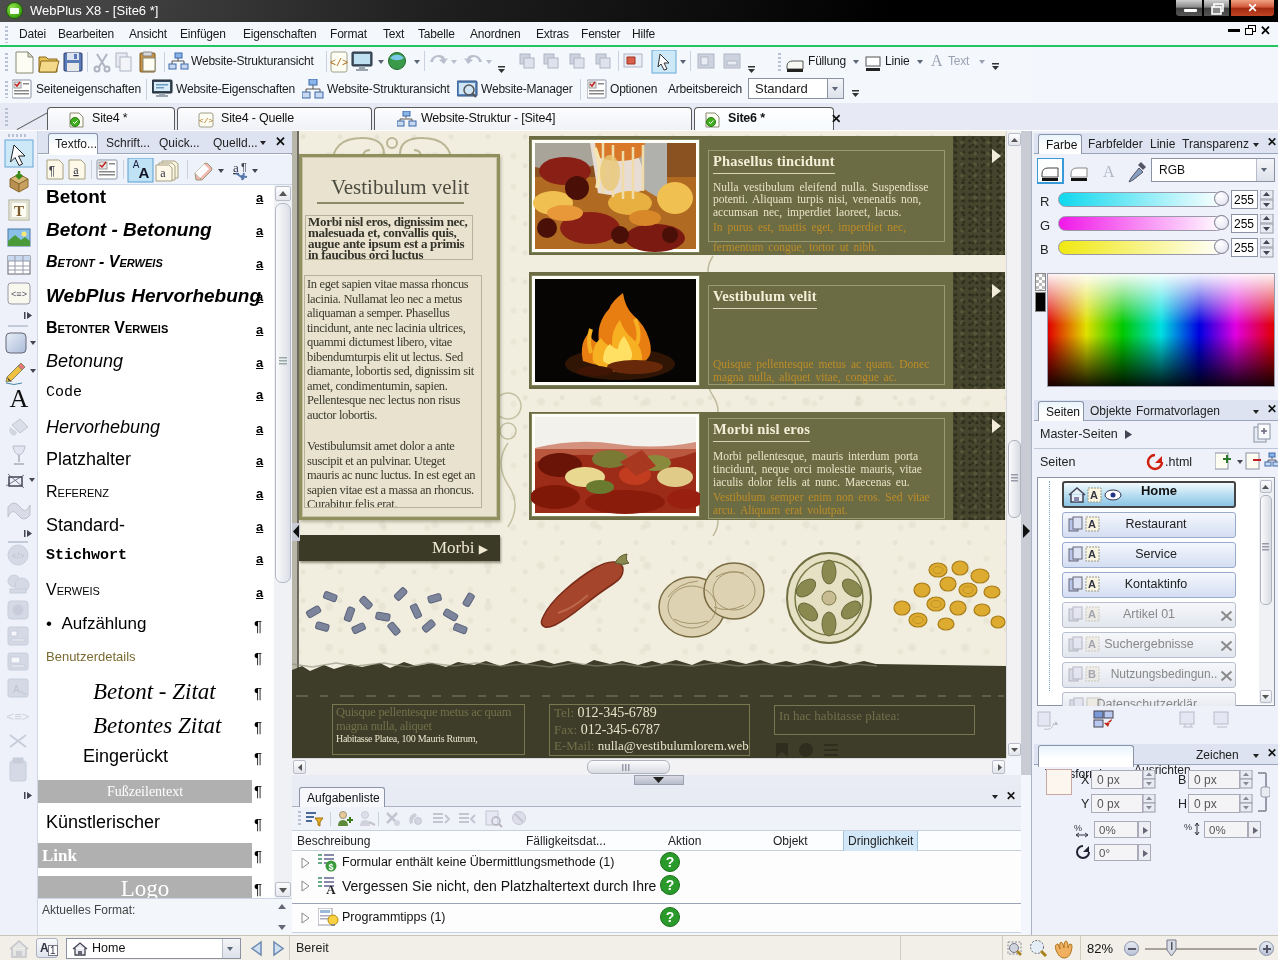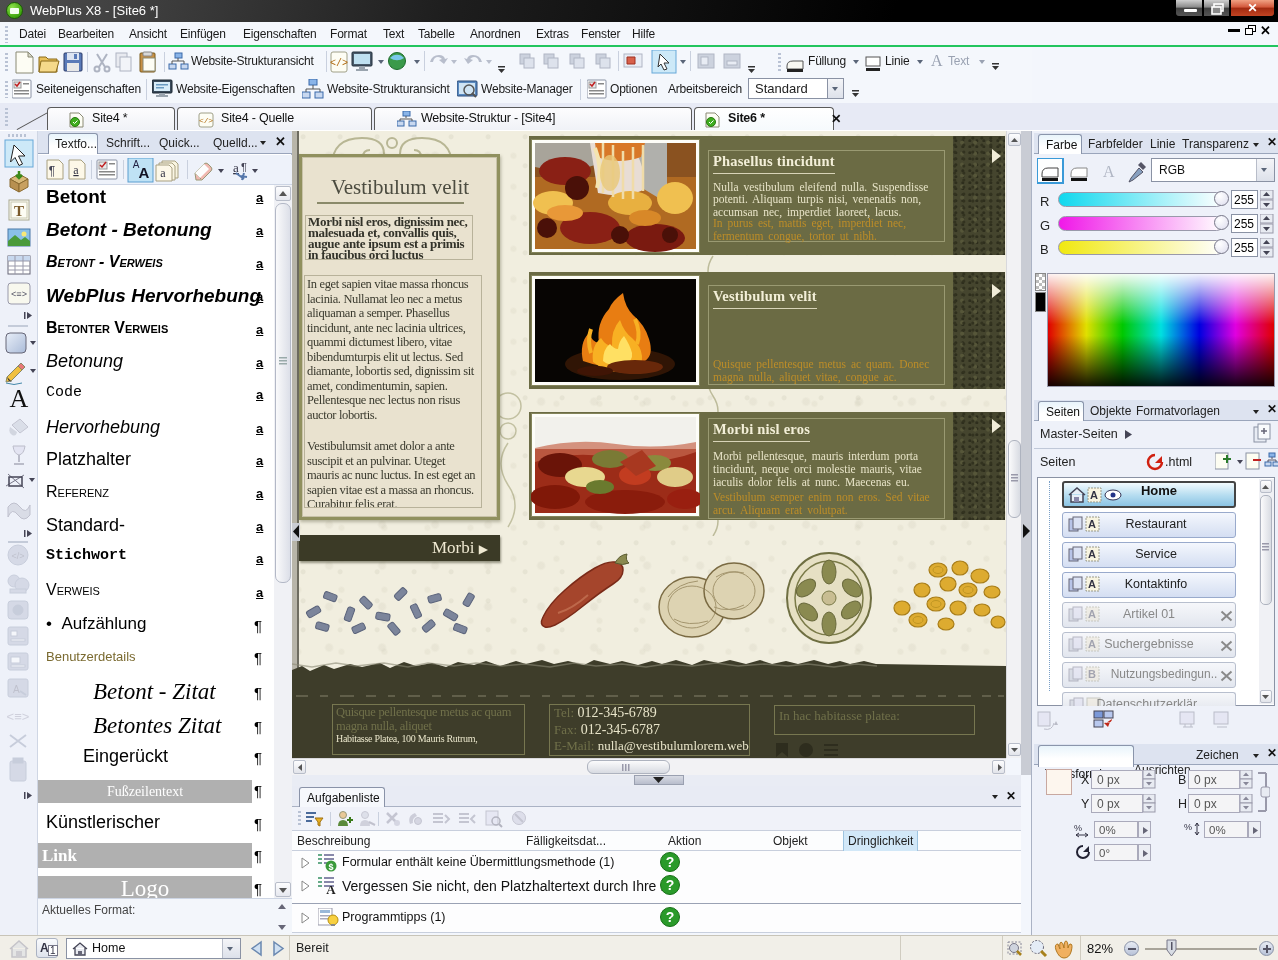--- a/index.html
+++ b/index.html
@@ -723,21 +723,21 @@
       <ellipse cx="20" cy="80" rx="25" ry="12" fill="#801808"></ellipse>
       <ellipse cx="90" cy="85" rx="40" ry="12" fill="#8a1c0c"></ellipse>
       <ellipse cx="150" cy="82" rx="18" ry="10" fill="#991f10"></ellipse>
       <ellipse cx="65" cy="70" rx="14" ry="7" fill="#6a7a2e"></ellipse>
     </g>
   </svg>
 
   <div class="abs" style="left:416px;top:19px;width:237px;height:92px;border:1px solid #9a9a72;"></div>
   <div class="abs" style="left:421px;top:22px;font-family:'Liberation Serif',serif;font-weight:bold;font-size:14.5px;color:#f3efd8;border-bottom:1px solid #d8d4b8;padding-bottom:3px;letter-spacing:0.2px;">Phasellus tincidunt</div>
   <div class="abs" style="left:421px;top:50px;width:229px;font-family:'Liberation Serif',serif;font-size:11.5px;line-height:12.4px;color:#e8e4c8;word-spacing:2px;">Nulla vestibulum eleifend nulla. Suspendisse potenti. Aliquam turpis nisi, venenatis non, accumsan nec, imperdiet laoreet, lacus.</div>
-  <div class="abs" style="left:421px;top:86px;width:229px;font-family:'Liberation Serif',serif;font-size:11.5px;line-height:13px;color:#bd8d28;word-spacing:2px;">In purus est, mattis eget, imperdiet nec, fermentum congue, tortor ut nibh.</div>
+  <div class="abs" style="left:421px;top:86px;width:229px;font-family:'Liberation Serif',serif;font-size:11.5px;line-height:20px;color:#bd8d28;word-spacing:2px;">In purus est, mattis eget, imperdiet nec, fermentum congue, tortor ut nibh.</div>
 
   <div class="abs" style="left:416px;top:154px;width:237px;height:100px;border:1px solid #9a9a72;"></div>
   <div class="abs" style="left:421px;top:157px;font-family:'Liberation Serif',serif;font-weight:bold;font-size:14.5px;color:#f3efd8;border-bottom:1px solid #d8d4b8;padding-bottom:3px;letter-spacing:0.2px;">Vestibulum velit</div>
   <div class="abs" style="left:421px;top:227px;width:229px;font-family:'Liberation Serif',serif;font-size:11.5px;line-height:12.5px;color:#bd8d28;word-spacing:2px;">Quisque pellentesque metus ac quam. Donec magna nulla, aliquet vitae, congue ac.</div>
 
   <div class="abs" style="left:416px;top:287px;width:237px;height:101px;border:1px solid #9a9a72;"></div>
   <div class="abs" style="left:421px;top:290px;font-family:'Liberation Serif',serif;font-weight:bold;font-size:14.5px;color:#f3efd8;border-bottom:1px solid #d8d4b8;padding-bottom:3px;letter-spacing:0.2px;">Morbi nisl eros</div>
   <div class="abs" style="left:421px;top:319px;width:229px;font-family:'Liberation Serif',serif;font-size:11.5px;line-height:13px;color:#e8e4c8;word-spacing:2px;">Morbi pellentesque, mauris interdum porta tincidunt, neque orci molestie mauris, vitae iaculis dolor felis at nunc. Maecenas eu.</div>
   <div class="abs" style="left:421px;top:360px;width:229px;font-family:'Liberation Serif',serif;font-size:11.5px;line-height:12.5px;color:#bd8d28;word-spacing:2px;">Vestibulum semper enim non eros. Sed vitae arcu. Aliquam erat volutpat.</div>
 

